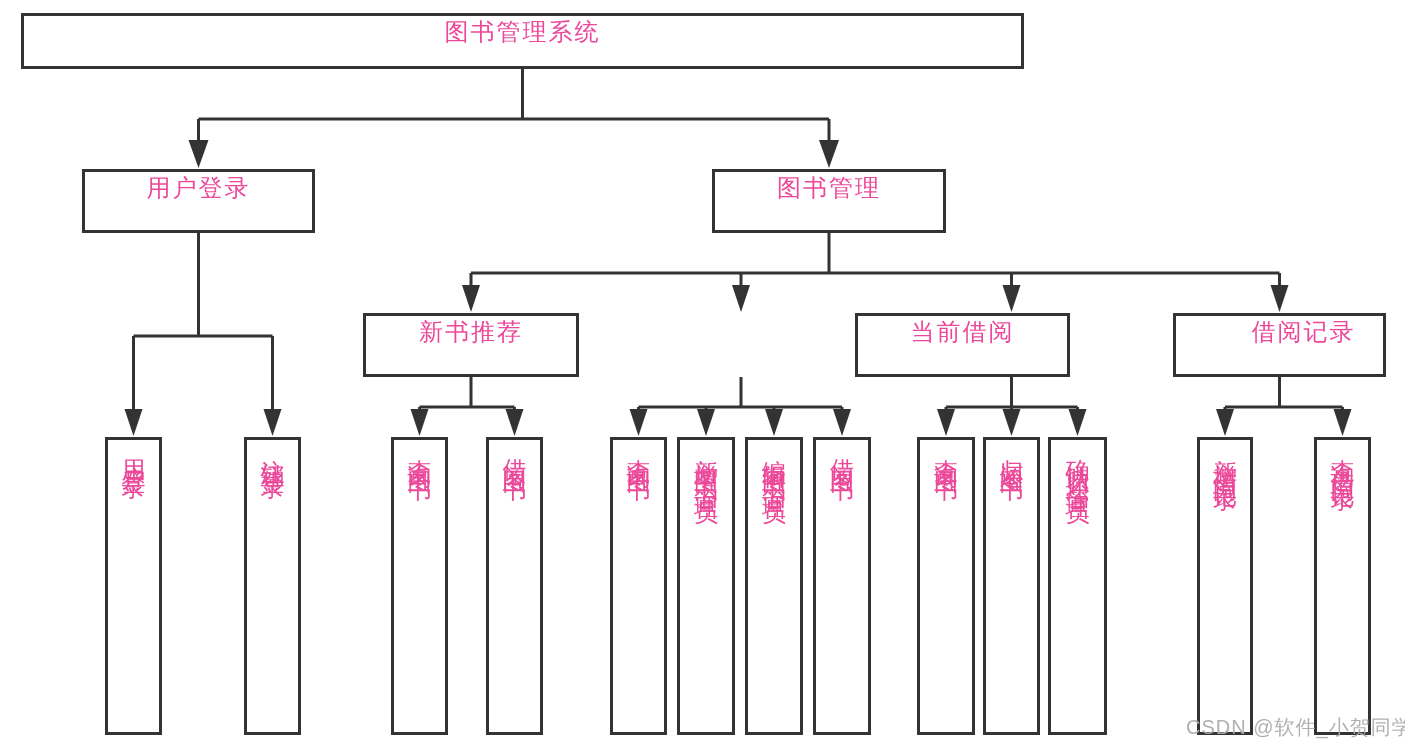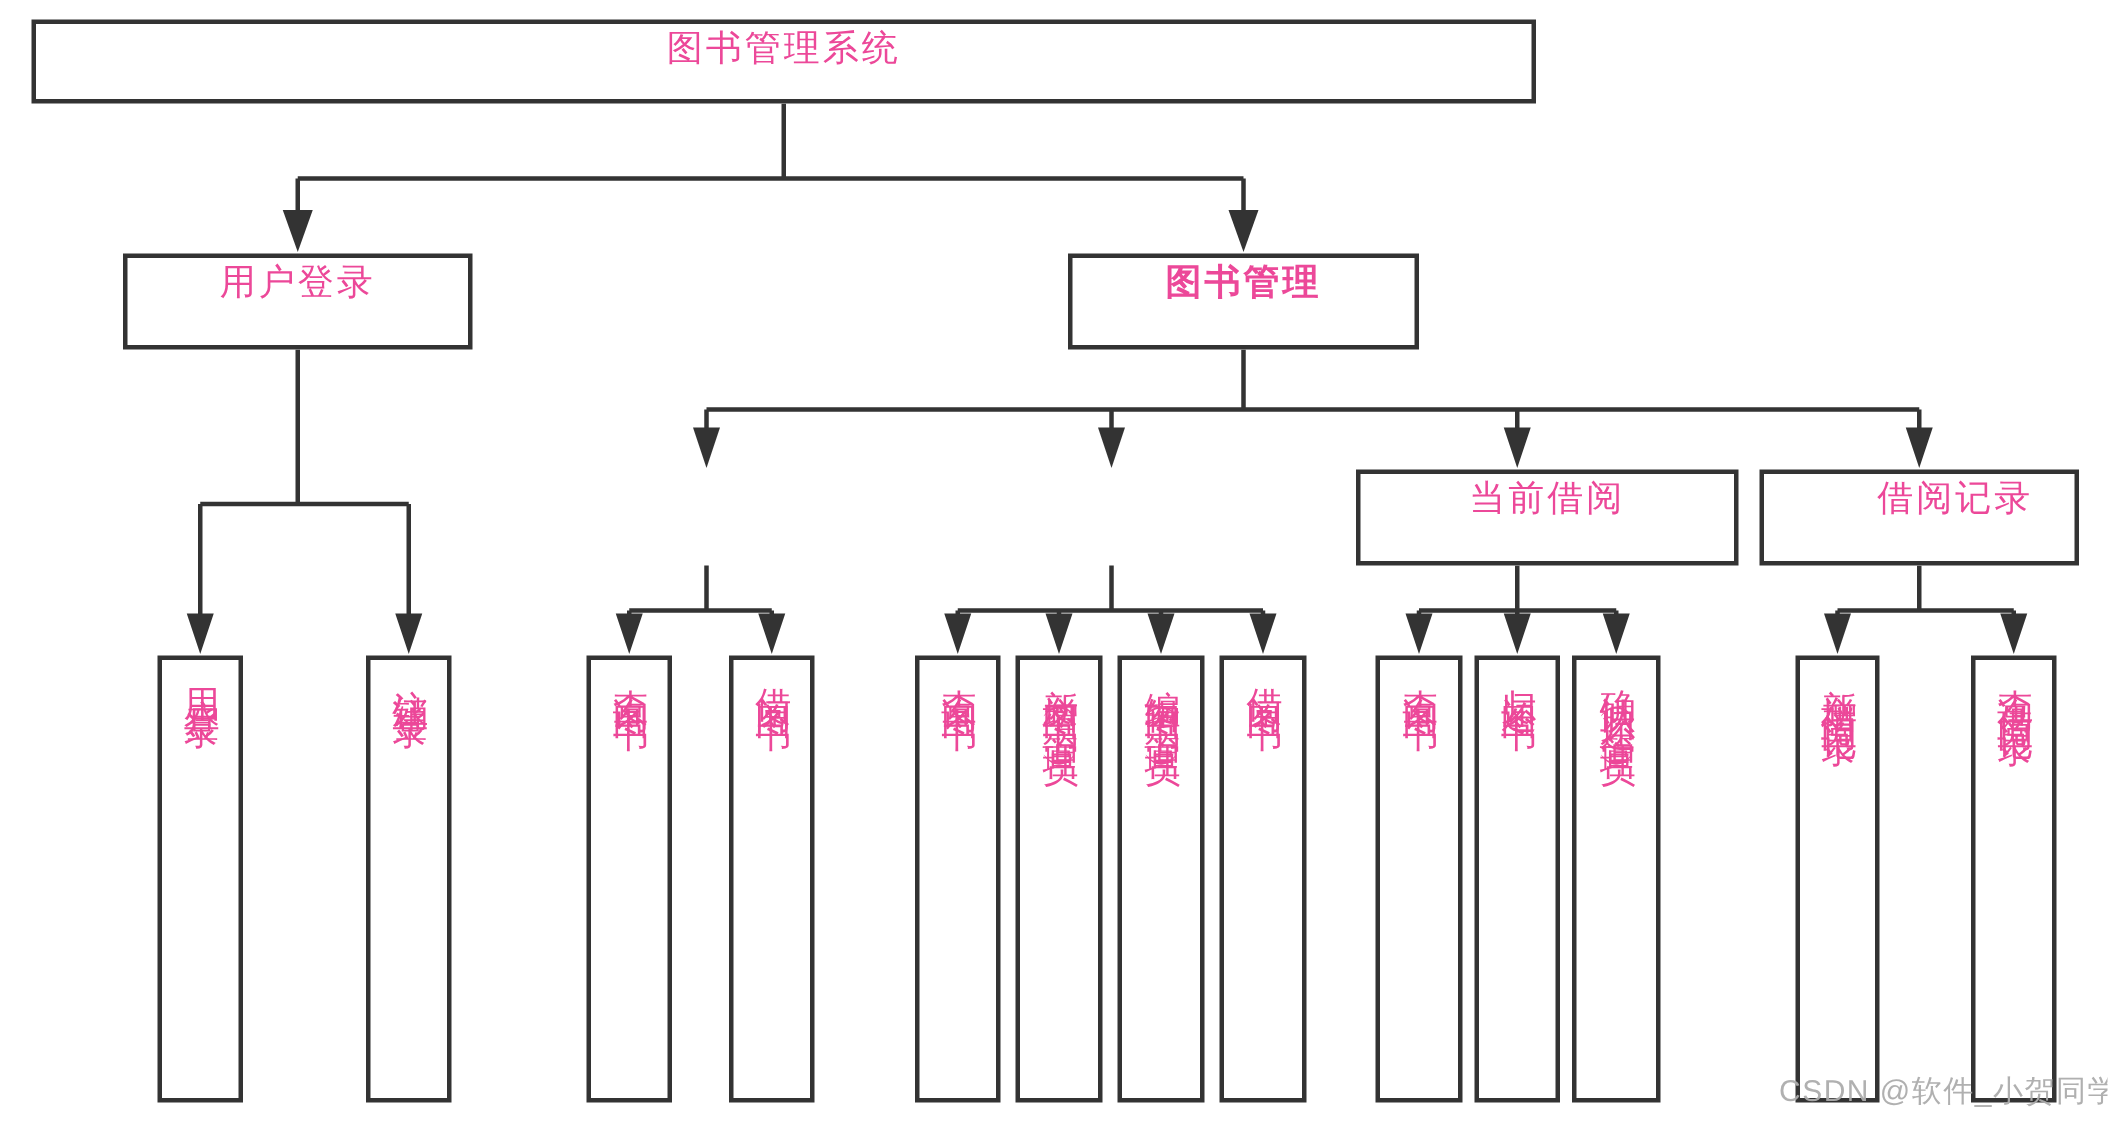--- a/index.html
+++ b/index.html
@@ -16,25 +16,25 @@
   }
   .hlabel{font-size:24px;letter-spacing:2px;white-space:nowrap;}
   .leaf .vlabel{
     writing-mode:vertical-rl;text-orientation:mixed;
     font-size:24px;line-height:1;letter-spacing:6px;white-space:nowrap;
   }
   
   .n-root{left:21px;top:13px;width:1003px;height:56px;}
   
   .n-l2a{left:82px;top:169px;width:233px;height:64px;}
-  .n-l2b{left:712px;top:169px;width:234px;height:64px;font-weight:bold;}
+  .n-l2b{left:712px;top:169px;width:234px;height:64px;}
   
   .n-l3a{left:363px;top:313px;width:216px;height:64px;}
   .n-l3b{left:632px;top:313px;width:218px;height:64px;}
-  .n-l3c{left:904px;top:313px;width:255px;height:64px;}
+  .n-l3c{left:855px;top:313px;width:215px;height:64px;}
   .n-l3d{left:1173px;top:313px;width:213px;height:64px;padding-left:48px;}
   
   .leaf{top:437px;height:298px;width:57px;}
   .lf1{left:105px;}  .lf2{left:244px;}
   .lf3{left:391px;}  .lf4{left:486px;}
   .lf5{left:610px;}  .lf6{left:677px;width:58px;}
   .lf7{left:745px;width:58px;}  .lf8{left:813px;width:58px;}
   .lf9{left:917px;width:58px;}  .lf10{left:983px;}
   .lf11{left:1048px;width:59px;}
   .lf12{left:1197px;width:56px;} .lf13{left:1314px;}
@@ -99,20 +99,23 @@
     <span class="hlabel">图书管理系统</span>
   </div>
 
   <div class="box n-l2a">
     <span class="hlabel">用户登录</span>
   </div>
   <div class="box n-l2b">
     <span class="hlabel">图书管理</span>
   </div>
 
+  <div class="box n-l3a">
+    <span class="hlabel">新书推荐</span>
+  </div>
   <div class="box n-l3c">
     <span class="hlabel">当前借阅</span>
   </div>
   <div class="box n-l3d">
     <span class="hlabel">借阅记录</span>
   </div>
 
   <div class="box leaf lf1">
     <span class="vlabel">用户登录</span>
   </div>

